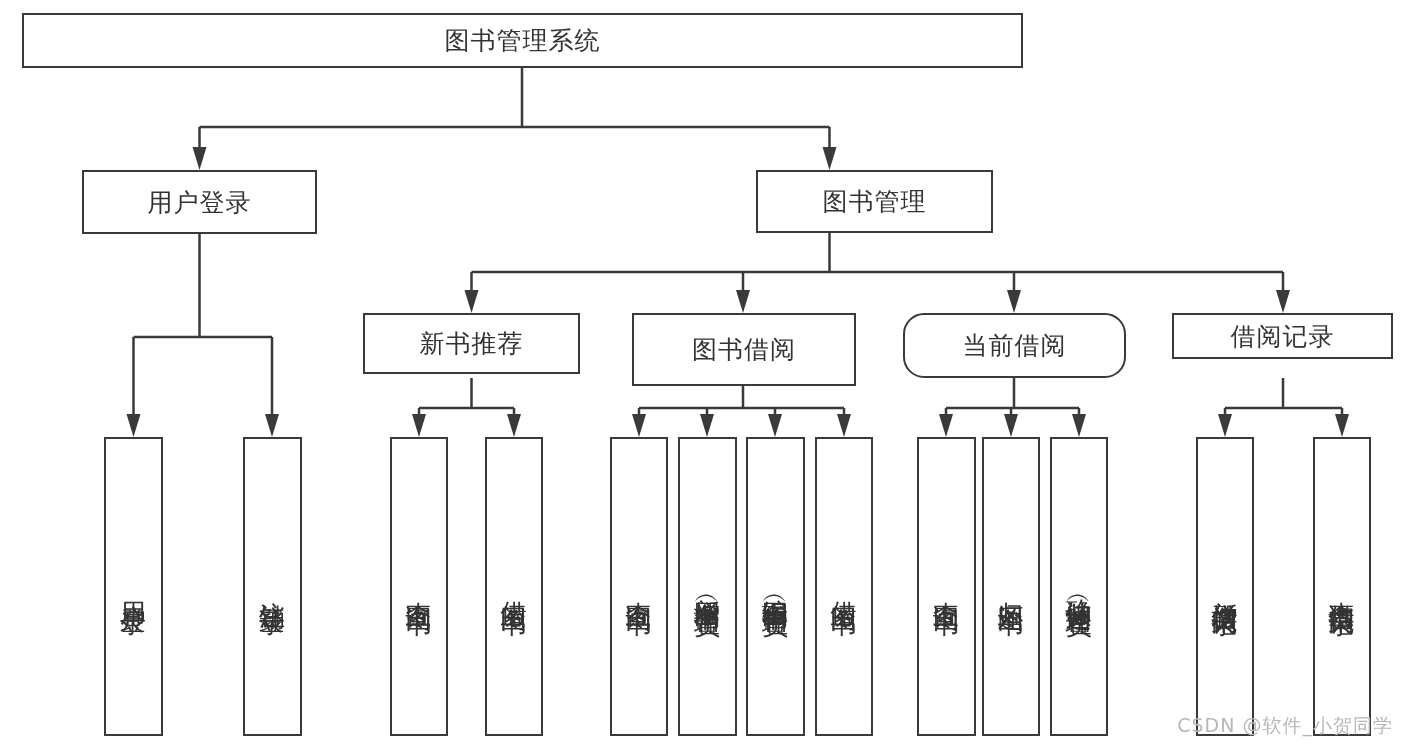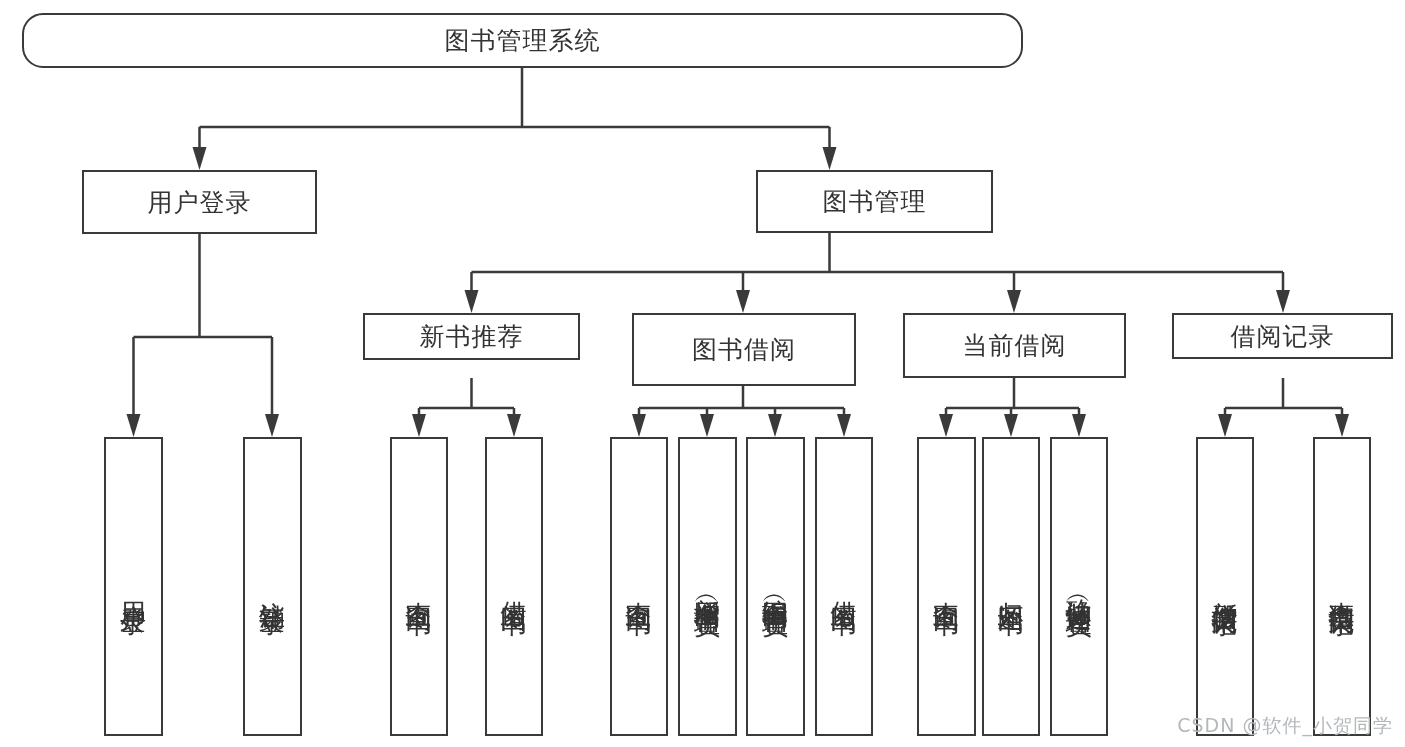--- a/index.html
+++ b/index.html
@@ -51,28 +51,28 @@
   .leaf .vtext {
     writing-mode: vertical-rl;
     text-orientation: mixed;
     letter-spacing: 3px;
     line-height: 1;
   }
   .leaf.long .vtext {
     letter-spacing: 2px;
   }
   
-  .n-root   { left: 22px;   top: 13px;  width: 1001px; height: 55px; border-radius: 21px; }
+  .n-root   { left: 22px;   top: 13px;  width: 1001px; height: 55px; }
   
   .n-user   { left: 82px;   top: 170px; width: 235px;  height: 64px; }
   .n-bookm  { left: 712px;  top: 170px; width: 237px;  height: 63px; margin-left: 44px; }
   
-  .n-newb   { left: 363px;  top: 313px; width: 217px;  height: 47px; }
+  .n-newb   { left: 363px;  top: 313px; width: 217px;  height: 61px; }
   .n-borrow { left: 632px;  top: 313px; width: 224px;  height: 73px; }
-  .n-curr   { left: 903px;  top: 313px; width: 223px;  height: 65px; }
+  .n-curr   { left: 903px;  top: 313px; width: 223px;  height: 65px; border-radius: 21px; }
   .n-rec    { left: 1172px; top: 313px; width: 221px;  height: 46px; }
   
   .lf-1  { left: 104px;  width: 59px; }
   .lf-2  { left: 243px;  width: 59px; }
   .lf-3  { left: 390px;  width: 58px; }
   .lf-4  { left: 485px;  width: 58px; }
   .lf-5  { left: 610px;  width: 58px; }
   .lf-6  { left: 678px;  width: 59px; }
   .lf-7  { left: 746px;  width: 59px; }
   .lf-8  { left: 815px;  width: 58px; }

